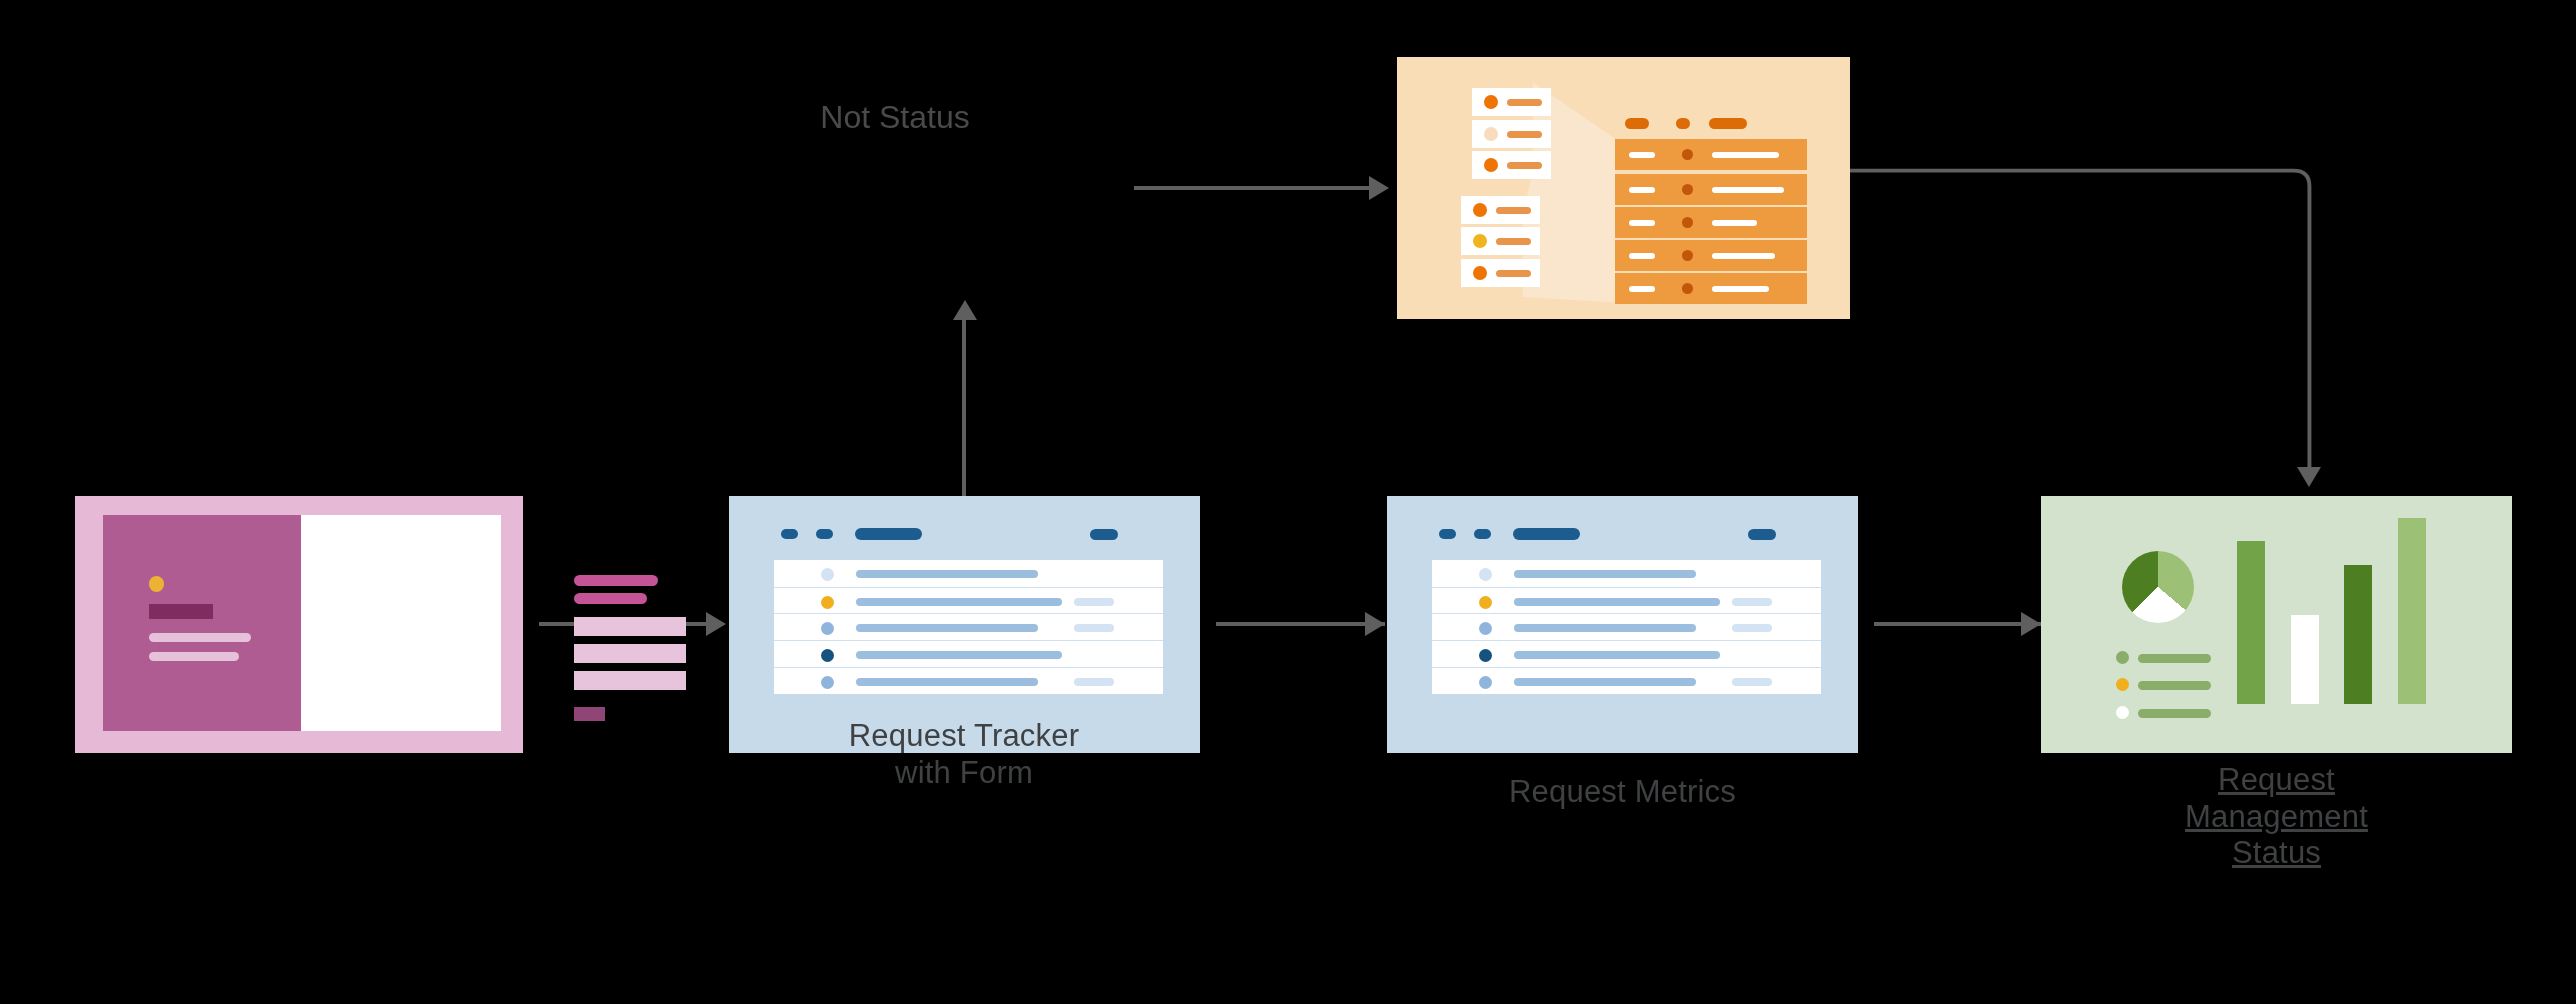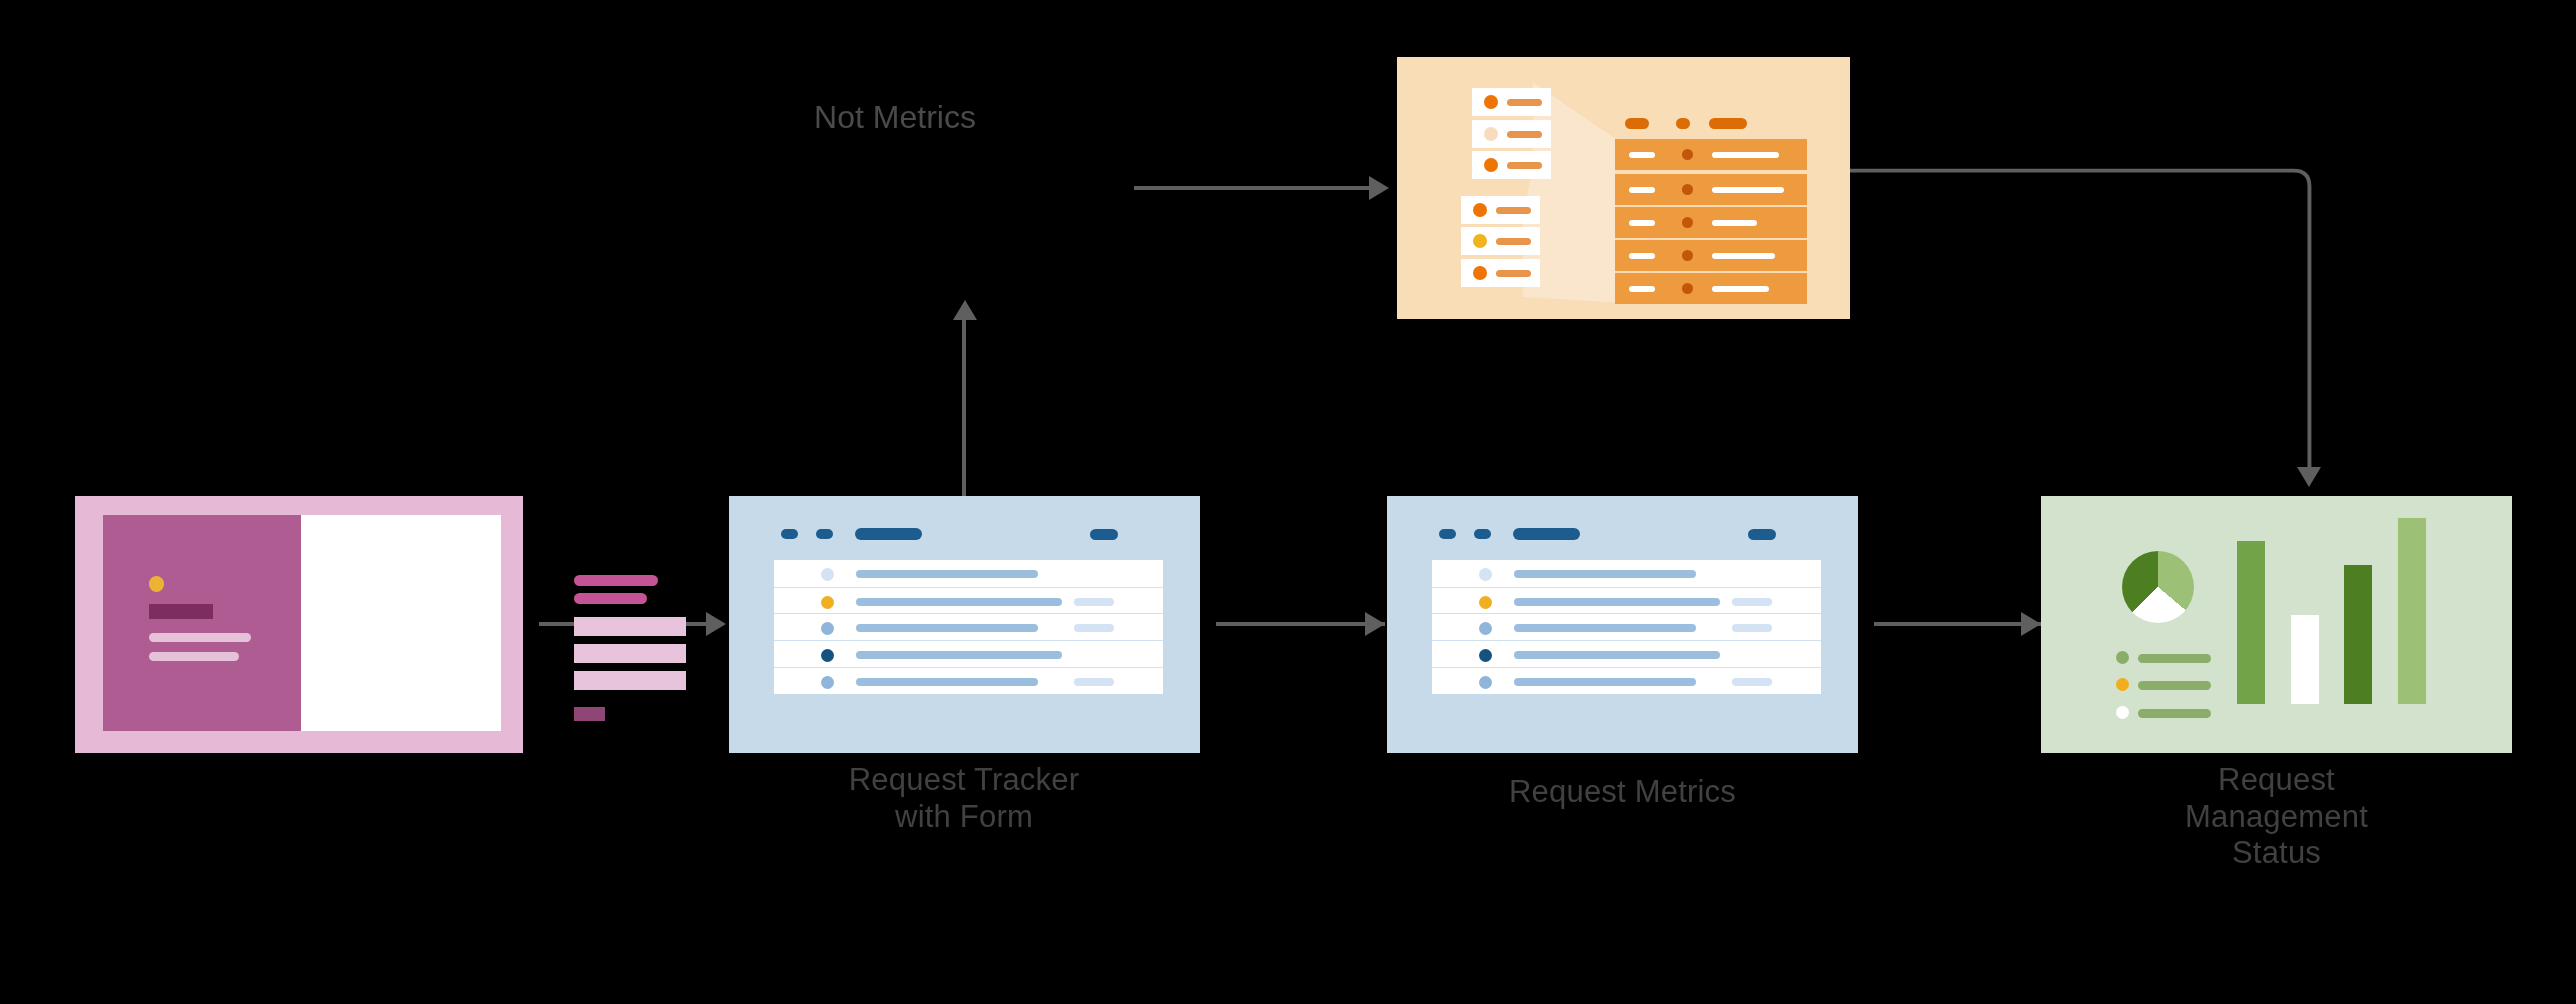--- a/index.html
+++ b/index.html
@@ -182,21 +182,21 @@
   .bc-rbar {
     position: absolute; left: 82px; top: 10.2px;
     height: 7.9px; border-radius: 4.7px;
     background: #9CBEDE;
   }
   .bc-rtail {
     position: absolute; left: 300px; top: 10.2px;
     width: 40px; height: 7.9px; border-radius: 4.7px;
     background: #D3E3F3;
   }
-  #label-request-tracker { left: 705px; top: 762px; width: 518px; }
+  #label-request-tracker { left: 705px; top: 718px; width: 518px; }
   #label-request-metrics { left: 1387px; top: 774px; width: 471px; }
 
   
   #card-open-requests {
     left: 1397px; top: 57px; width: 453px; height: 262px;
     background: #F9DDB6;
   }
   .or-fan {
     position: absolute; left: 0; top: 0; width: 100%; height: 100%;
     pointer-events: none;
@@ -269,29 +269,29 @@
   }
   .gs-leg-bar {
     position: absolute; left: 22px; top: 3.1px;
     width: 73px; height: 8.6px; border-radius: 4.7px;
     background: #8AAE69;
   }
   .gs-bar {
     position: absolute; bottom: 49px;
     width: 28px;
   }
-  #label-request-status { left: 2041px; top: 762px; width: 471px; }
+  #label-request-status { left: 2041px; top: 762px; width: 471px; text-decoration: underline; }
 </style>
 </head>
 <body>
 
 <div class="stage">
 
   <div class="status-block" style="left:738px; top:96px; width:314px;">
-    <span class="status-line">Not Metrics</span>
+    <span class="status-line">Not Status</span>
   </div>
 
   <div class="conn">
     <div class="conn-line-h" style="left:539px; top:622px; width:169px;"></div>
     <div class="arrow-right" style="left:706px; top:612px;"></div>
   </div>
 
   <div class="conn">
     <div class="conn-line-v" style="left:962px; top:316px; height:180px;"></div>
     <div class="arrow-up" style="left:953px; top:300px;"></div>

